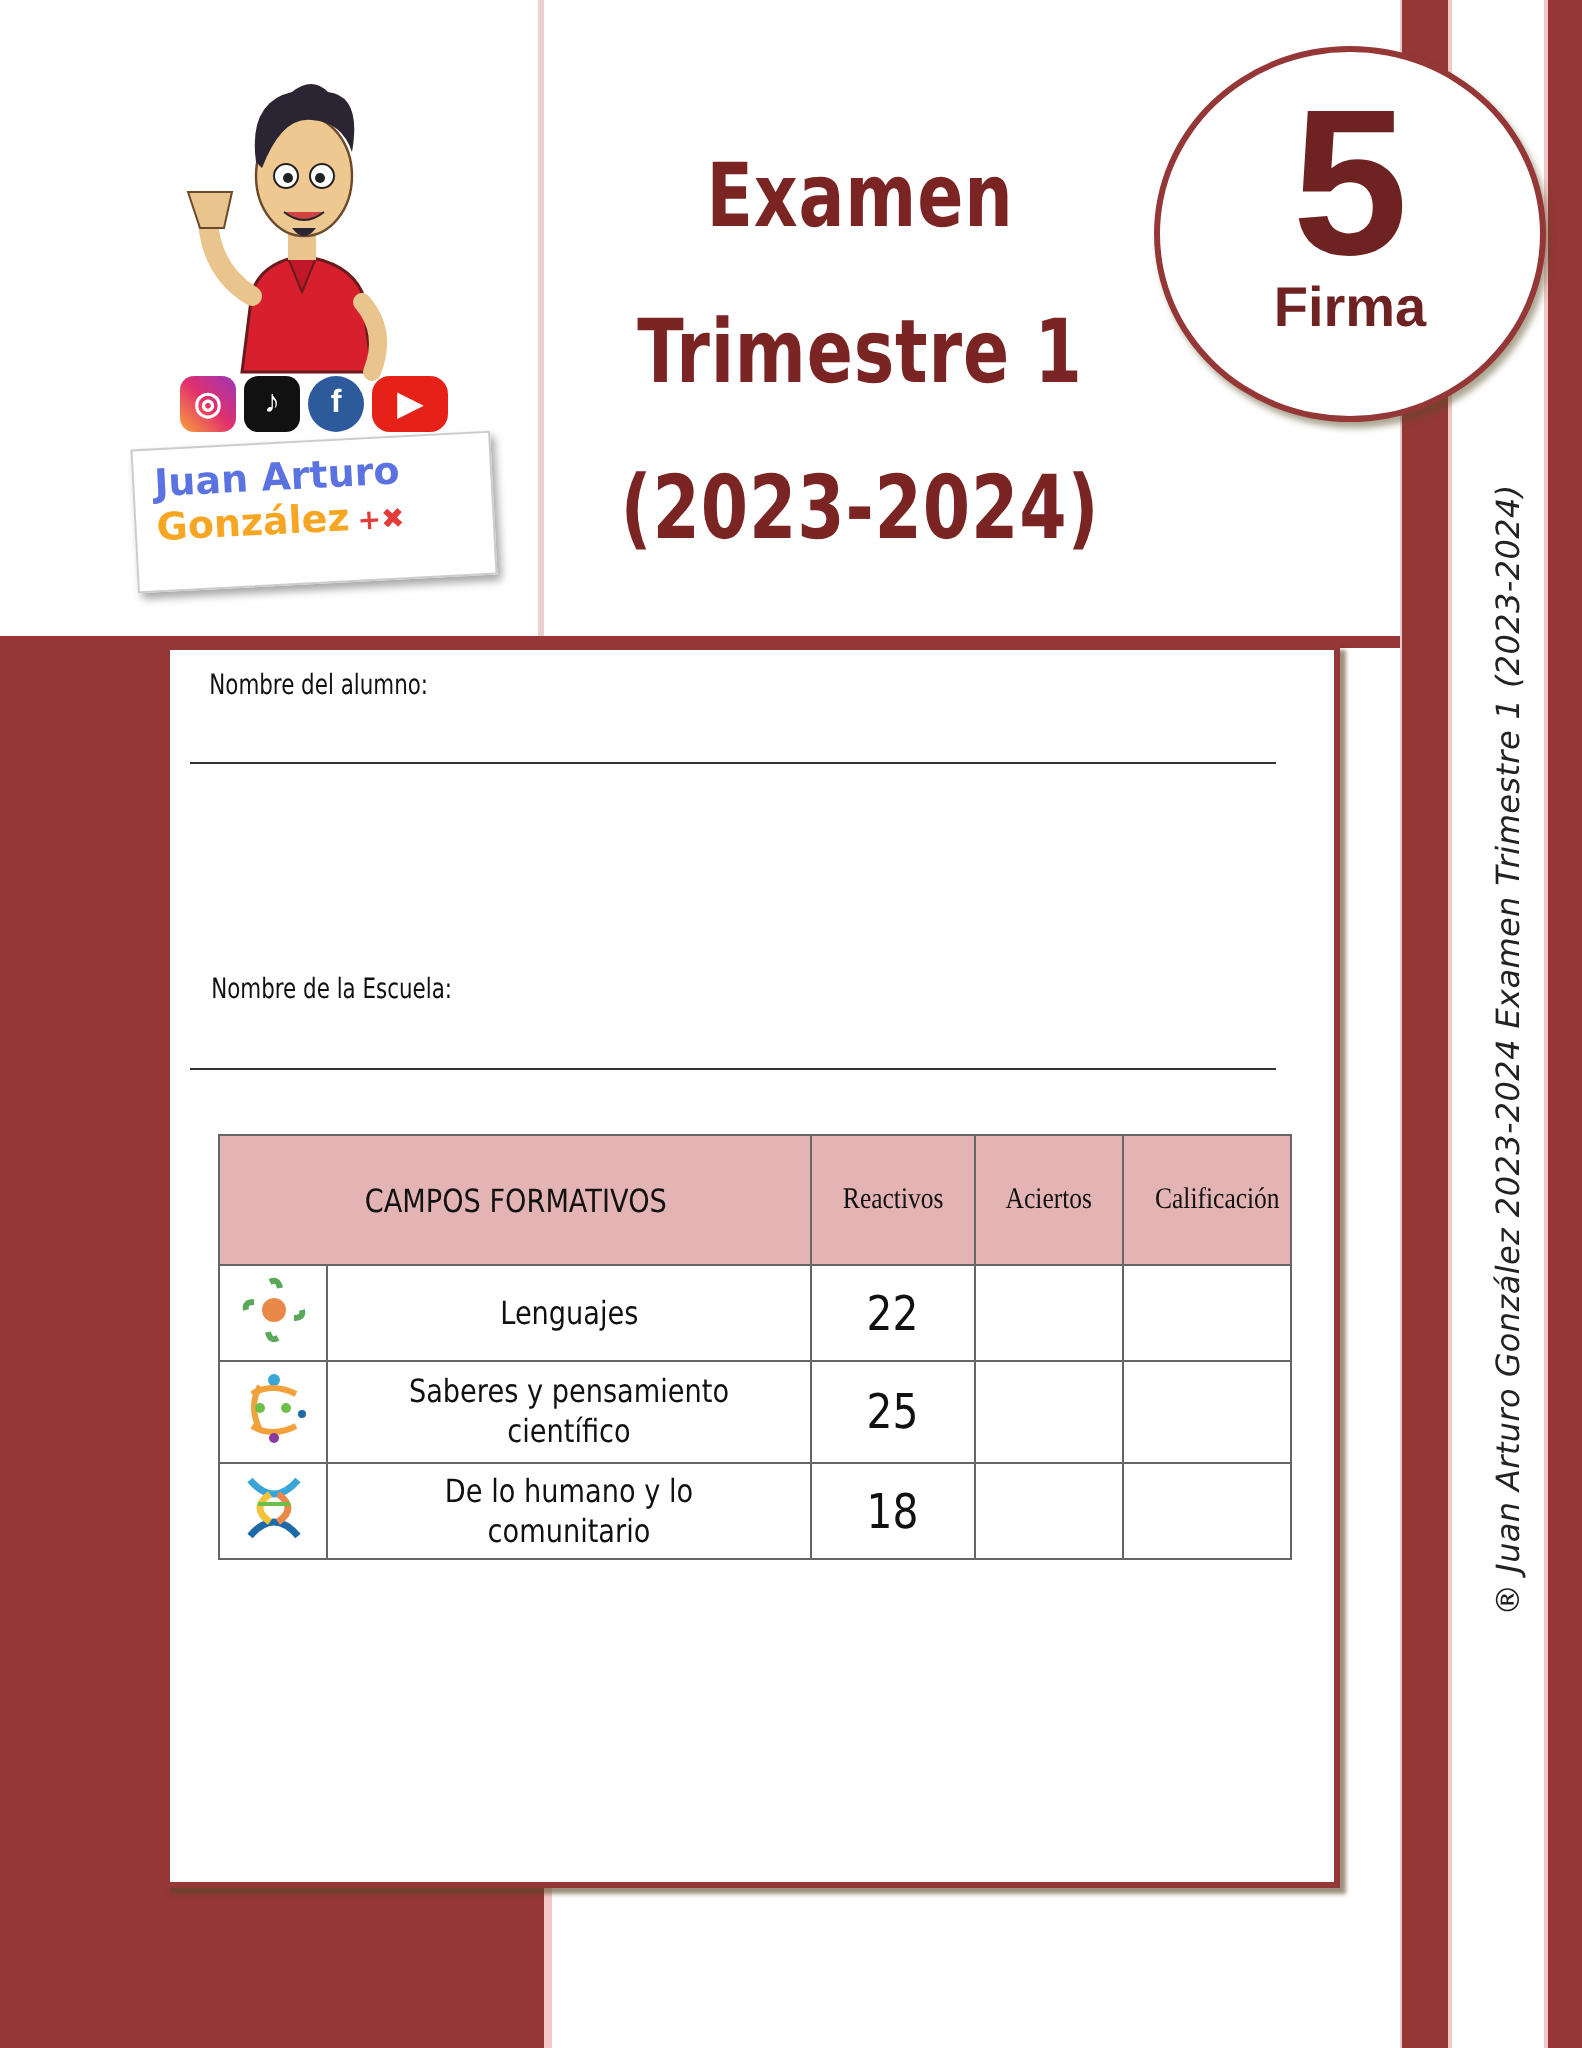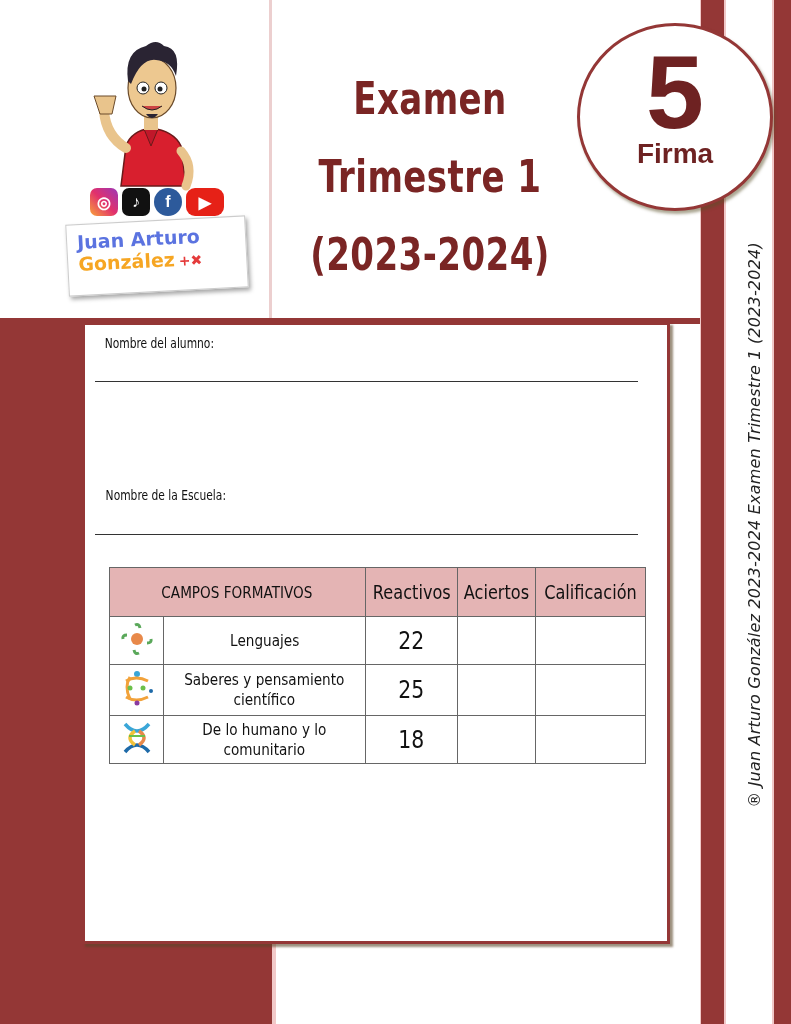--- a/index.html
+++ b/index.html
@@ -38,24 +38,24 @@
 
   .form-card { position: absolute; left: 82px; top: 322px; width: 588px; height: 622px; background: #fff; border: 3px solid #943736; box-shadow: 3px 3px 2px rgba(90,70,40,0.6); }
   .form-field { position: absolute; left: 10px; font-family: "DejaVu Sans Condensed", "DejaVu Sans", sans-serif; font-size: 14px; color: #111; transform-origin: left; text-align: right; }
   .field-line { position: absolute; left: 10px; width: 543px; height: 1px; background: #333; }
   .inline-row { position: absolute; left: 10px; top: 104px; display: flex; align-items: flex-end; font-size: 14px; color: #111; font-family: "DejaVu Sans", sans-serif; }
   .inline-row .lbl { transform: scaleX(0.85); transform-origin: left; display: inline-block; }
   .blank { display: inline-block; border-bottom: 1px solid #333; height: 14px; margin: 0 4px 2px 0; }
 
   table.campos { position: absolute; left: 24px; top: 242px; width: 537px; border-collapse: collapse; font-family: "DejaVu Sans", sans-serif; color: #111; }
   table.campos td, table.campos th { border: 1px solid #666; text-align: center; vertical-align: middle; }
-  table.campos th { background: #e4b4b4; font-weight: normal; height: 49px; }
+  table.campos th { background: #e4b4b4; font-weight: normal; height: 65px; }
   .cond { display: inline-block; transform: scaleX(0.85); }
   .th-main { font-size: 16px; }
-  .th-small { font-size: 19px; }
+  .th-small { font-size: 15px; font-family: Liberation Serif, serif; }
   .name-cell { font-size: 16px; line-height: 20px; }
   .num-cell { font-size: 24px; font-weight: normal; }
   .icon-cell { width: 54px; }
   .row-h { height: 48px; }
   .row-h2 { height: 51px; }
   .sign-row { height: 84px; }
 </style>
 </head>
 <body>
 

